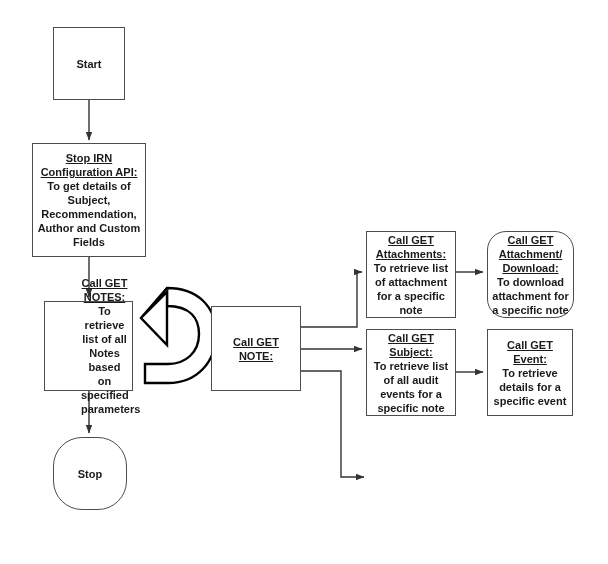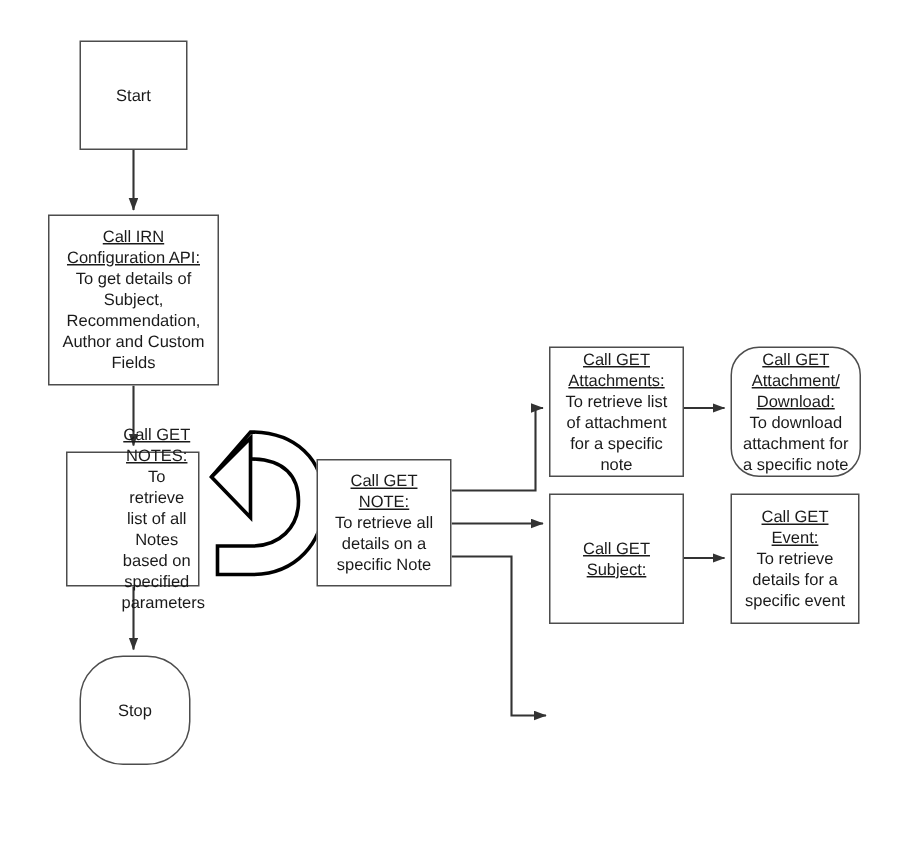--- a/index.html
+++ b/index.html
@@ -13,20 +13,21 @@
     font-family: "Liberation Sans", sans-serif;
     overflow: hidden;
     position: relative;
   }
   #canvas {
     position: absolute;
     left: 0;
     top: 0;
     width: 608px;
     height: 564px;
+    font-weight: bold;
   }
   .node-box {
     position: absolute;
     box-sizing: border-box;
     border: 1px solid #4d4d4d;
     background: #ffffff;
     display: flex;
     align-items: center;
     justify-content: center;
     text-align: center;
@@ -112,62 +113,62 @@
   </svg>
 
   <div class="node-box terminal" style="left:53px; top:27px; width:72px; height:73px;">
     <div class="node-inner">
       <span>Start</span>
     </div>
   </div>
 
   <div class="node-box" style="left:32px; top:143px; width:114px; height:114px;">
     <div class="node-inner">
-      <div class="node-title">Call IRN Configuration API:</div>
+      <div class="node-title">Stop IRN Configuration API:</div>
       <div>To get details of Subject, Recommendation, Author and Custom Fields</div>
     </div>
   </div>
 
   <div class="node-box" style="left:44px; top:301px; width:89px; height:90px;padding-left:36px;">
     <div class="node-inner">
       <div class="node-title">Call GET NOTES:</div>
       <div>To retrieve list of all Notes based on specified parameters</div>
     </div>
   </div>
 
   <div class="node-box terminal" style="left:53px; top:437px; width:74px; height:73px;border-radius:29px;">
     <div class="node-inner">
       <span>Stop</span>
     </div>
   </div>
 
   <div class="node-box" style="left:211px; top:306px; width:90px; height:85px;">
     <div class="node-inner">
       <div class="node-title">Call GET NOTE:</div>
-      <div>To retrieve all details on a specific Note</div>
     </div>
   </div>
 
   <div class="node-box" style="left:366px; top:231px; width:90px; height:87px;">
     <div class="node-inner">
       <div class="node-title">Call GET Attachments:</div>
       <div>To retrieve list of attachment for a specific note</div>
     </div>
   </div>
 
   <div class="node-box" style="left:487px; top:231px; width:87px; height:87px;border-radius:19px;">
     <div class="node-inner">
       <div class="node-title">Call GET Attachment/ Download:</div>
       <div>To download attachment for a specific note</div>
     </div>
   </div>
 
   <div class="node-box" style="left:366px; top:329px; width:90px; height:87px;">
     <div class="node-inner">
       <div class="node-title">Call GET Subject:</div>
+      <div>To retrieve list of all audit events for a specific note</div>
     </div>
   </div>
 
   <div class="node-box" style="left:487px; top:329px; width:86px; height:87px;">
     <div class="node-inner">
       <div class="node-title">Call GET Event:</div>
       <div>To retrieve details for a specific event</div>
     </div>
   </div>
 

